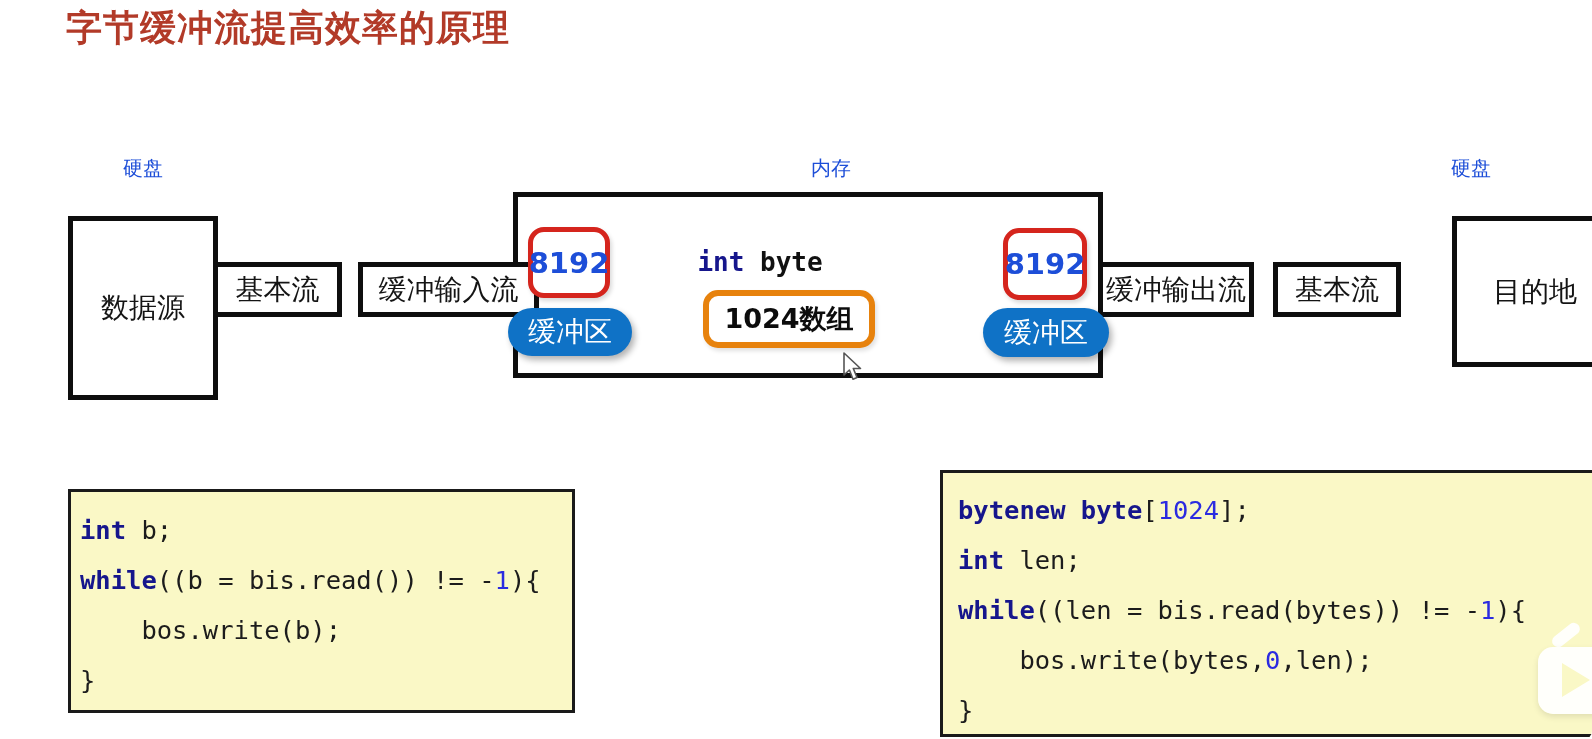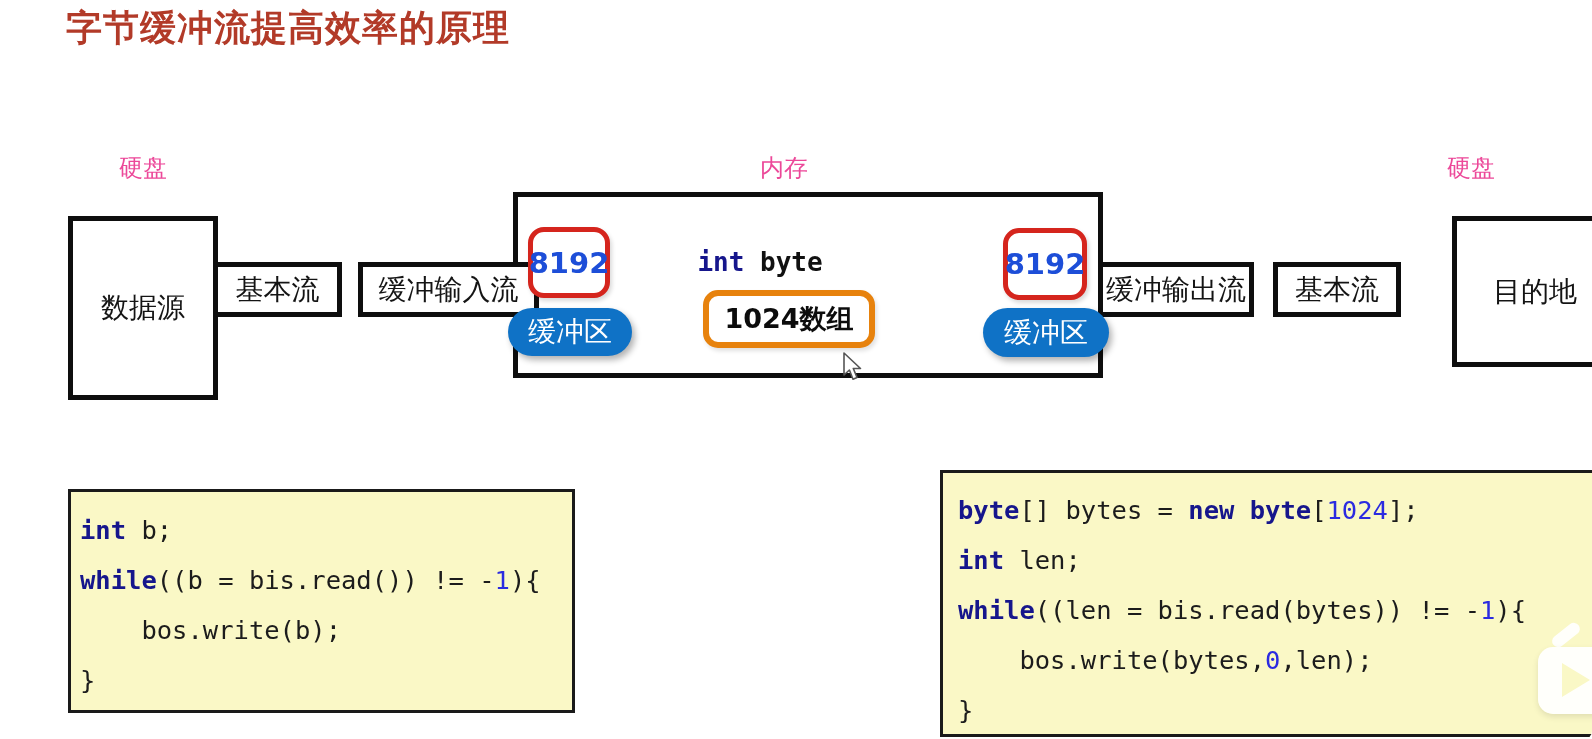--- a/index.html
+++ b/index.html
@@ -9,25 +9,25 @@
     border-radius:8px;
   }
   .abs{position:absolute;box-sizing:border-box;}
   
   #page-title{
     left:66px;top:4px;font-size:36px;font-weight:bold;letter-spacing:1px;
     color:var(--title-red,#B23A28);white-space:nowrap;
   }
   
   .top-label{
-    top:150px;height:36px;font-size:24px;color:#ec4899;
+    top:150px;height:36px;font-size:20px;color:#1d4ed8;
     display:flex;align-items:center;justify-content:center;white-space:nowrap;
   }
   #lbl-disk-left{left:68px;width:150px;}
-  #lbl-memory{left:489px;width:590px;}
+  #lbl-memory{left:536px;width:590px;}
   #lbl-disk-right{left:1396px;width:150px;}
   
   .blackbox{
     border:5px solid var(--box-border-black,#0E0E0E);background:#fff;
     display:flex;align-items:center;justify-content:center;
     font-size:28px;color:#141414;white-space:nowrap;
   }
   #box-source{left:68px;top:216px;width:150px;height:184px;z-index:1;}
   #box-basic-left{left:213px;top:262px;width:129px;height:55px;z-index:2;}
   #box-bufin{left:337px;top:262px;width:181px;height:55px;z-index:2;margin-left:21px;}
@@ -134,21 +134,21 @@
     <polygon points="1,1 1,23 6.4,18 10,27.2 14,25.4 10.3,16.5 17.5,16.5" fill="#ffffff" stroke="#555555" stroke-width="1.6" stroke-linejoin="round"></polygon>
   </svg>
 
   <div class="abs codebox" id="code-left">
       <div class="code-line"><span class="kw">int</span><span class="pl"> b;</span></div>
       <div class="code-line"><span class="kw">while</span><span class="pl">((b = bis.read()) != -</span><span class="num">1</span><span class="pl">){</span></div>
       <div class="code-line"><span class="pl">    bos.write(b);</span></div>
       <div class="code-line"><span class="pl">}</span></div>
     </div>
   <div class="abs codebox" id="code-right">
-      <div class="code-line"><span class="kw">byte</span><span class="pl">[] bytes = </span><span class="kw">new</span><span class="pl"> </span><span class="kw">byte</span><span class="pl">[</span><span class="num">1024</span><span class="pl">];</span></div>
+      <div class="code-line"><span class="kw">byte</span><span class="kw">new</span><span class="pl"> </span><span class="kw">byte</span><span class="pl">[</span><span class="num">1024</span><span class="pl">];</span></div>
       <div class="code-line"><span class="kw">int</span><span class="pl"> len;</span></div>
       <div class="code-line"><span class="kw">while</span><span class="pl">((len = bis.read(bytes)) != -</span><span class="num">1</span><span class="pl">){</span></div>
       <div class="code-line"><span class="pl">    bos.write(bytes,</span><span class="num">0</span><span class="pl">,len);</span></div>
       <div class="code-line"><span class="pl">}</span></div>
     </div>
 
   <div class="abs" id="tv-antenna"></div>
   <div class="abs" id="tv-body">
     <div id="tv-triangle"></div>
   </div>

